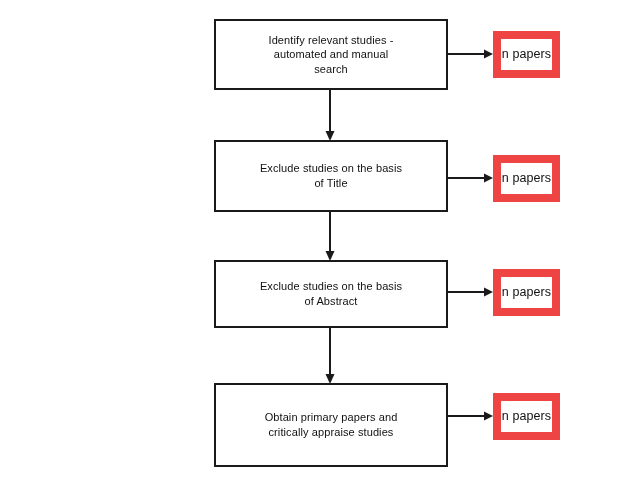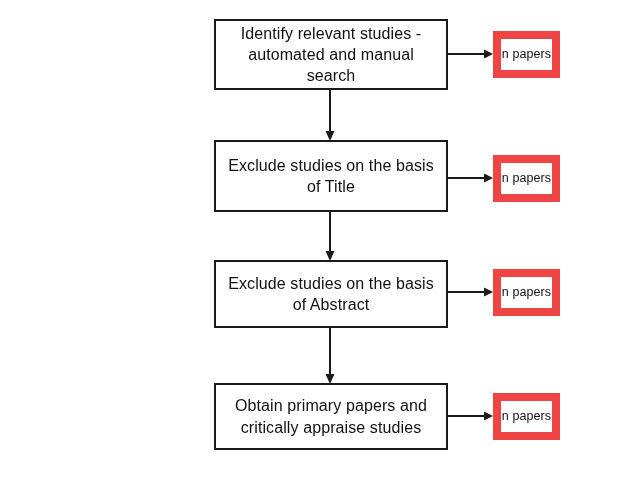--- a/index.html
+++ b/index.html
@@ -30,21 +30,21 @@
     border: 2px solid #1a1a1a;
     background: #ffffff;
     display: flex;
     align-items: center;
     justify-content: center;
     text-align: center;
     z-index: 3;
   }
   .proc-label {
     font-family: "Liberation Sans", sans-serif;
-    font-size: 16px;
+    font-size: 11px;
     line-height: 1.33;
     color: #111111;
     letter-spacing: 0.1px;
     padding: 0 8px;
     white-space: pre-line;
   }
 
   
   .count-box {
     position: absolute;
@@ -144,21 +144,21 @@
     </svg>
   </div>
 
   <div class="connector" style="left:320px; top:327px; width:20px; height:58px;">
     <svg width="20" height="58" viewBox="0 0 20 58">
       <line x1="10" y1="0" x2="10" y2="49" stroke="#1a1a1a" stroke-width="2"></line>
       <polygon points="10,57 5.5,47 14.5,47" fill="#1a1a1a"></polygon>
     </svg>
   </div>
 
-  <div class="proc-box" style="top:383px; height:67px;">
+  <div class="proc-box" style="top:383px; height:84px;">
     <span class="proc-label">Obtain primary papers and
 critically appraise studies</span>
   </div>
 
   <div class="count-box" style="top:393px; height:47px;">
     <span class="count-label">n papers</span>
   </div>
 
   <div class="connector" style="left:448px; top:406px; width:47px; height:20px;">
     <svg width="47" height="20" viewBox="0 0 47 20">

